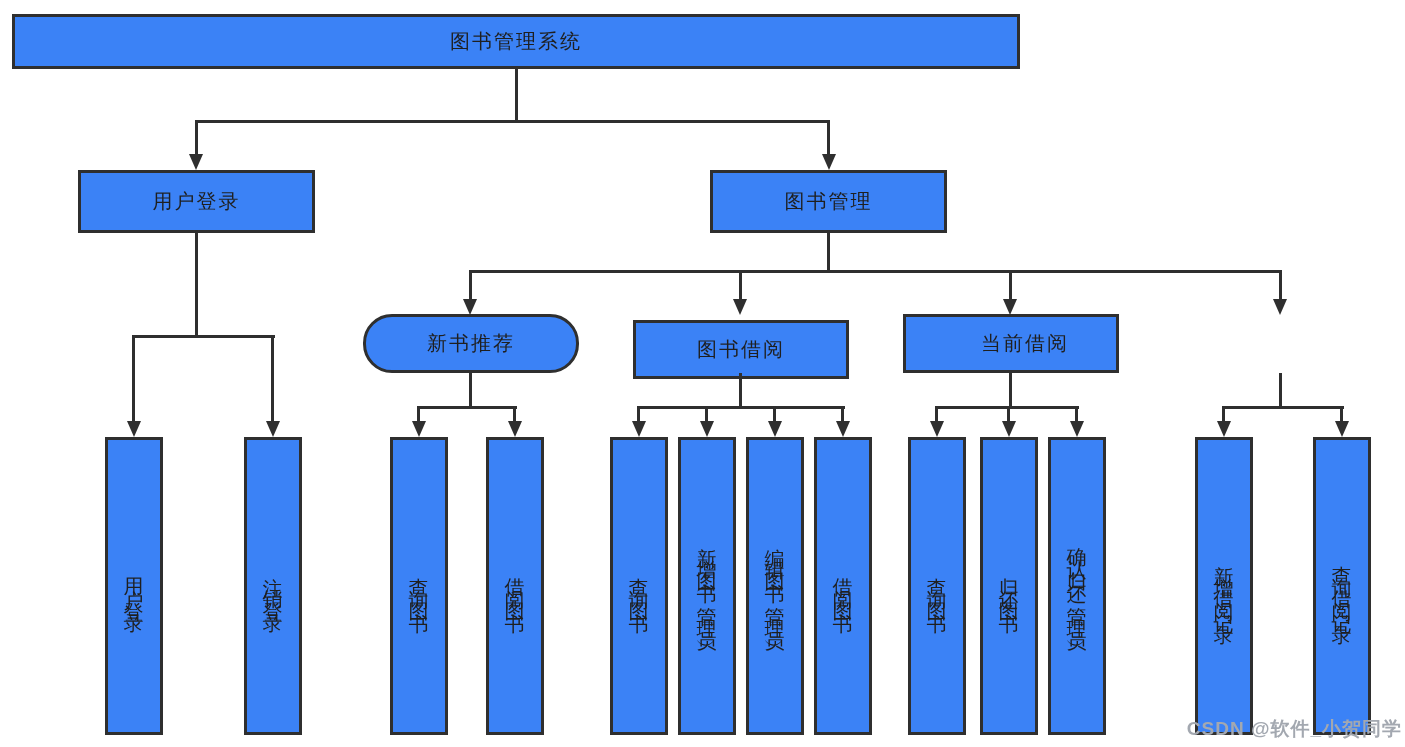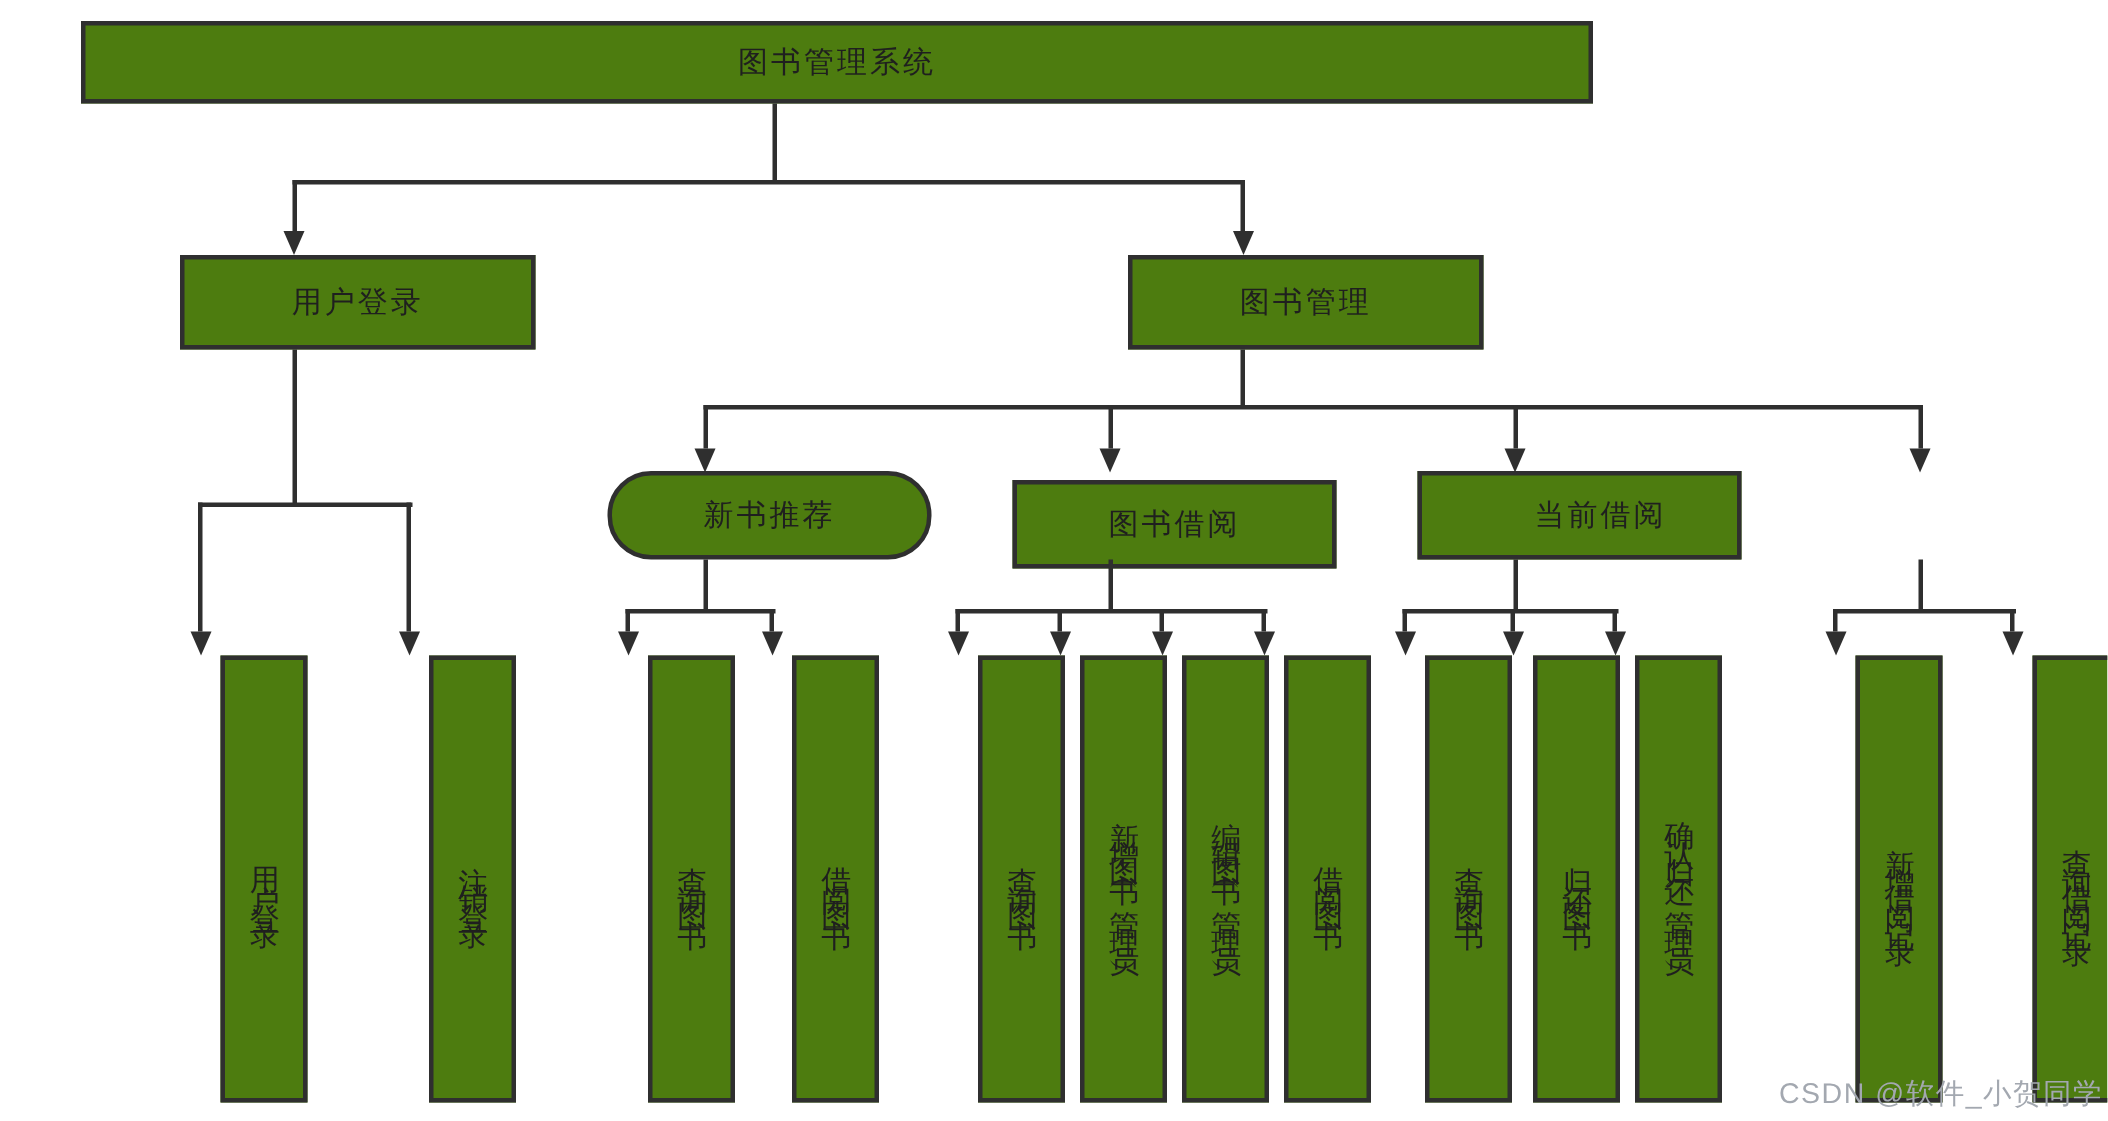--- a/index.html
+++ b/index.html
@@ -8,43 +8,42 @@
     --bg:#ffffff;
     --wm:#a3a8b0;
   }
   html,body{margin:0;padding:0;background:#fff;}
   body{font-family:"Liberation Sans","DejaVu Sans",sans-serif;}
   #canvas{
     position:relative;width:1405px;height:747px;background:var(--bg);
     overflow:hidden;
   }
   .box{
-    position:absolute;box-sizing:border-box;background:#4d7c0f;
+    position:absolute;box-sizing:border-box;background:#3b82f6;
     border:3px solid var(--line);
     display:flex;align-items:center;justify-content:center;
     color:var(--text);
-    margin-left:42px;
   }
   .h-label{font-size:20px;letter-spacing:2px;white-space:nowrap;}
   .leaf .v-text{
     writing-mode:vertical-rl;text-orientation:mixed;
     font-size:20px;letter-spacing:12px;line-height:1;
     white-space:nowrap;color:var(--text);
   }
   .vline{position:absolute;width:3px;background:var(--line);}
   .hline{position:absolute;height:3px;background:var(--line);}
   .arrow{
     position:absolute;width:0;height:0;
     border-left:7px solid transparent;border-right:7px solid transparent;
     border-top:16px solid var(--line);
   }
   .watermark{
     position:absolute;right:3px;bottom:5px;
     font-size:19px;color:var(--wm);letter-spacing:1px;
-    white-space:nowrap;z-index:5;
+    white-space:nowrap;z-index:5;font-weight:bold;
   }
 </style>
 </head>
 <body>
 
 <div id="canvas">
 
   <div class="box" style="left:12px;top:14px;width:1008px;height:55px;">
     <span class="h-label">图书管理系统</span>
   </div>

